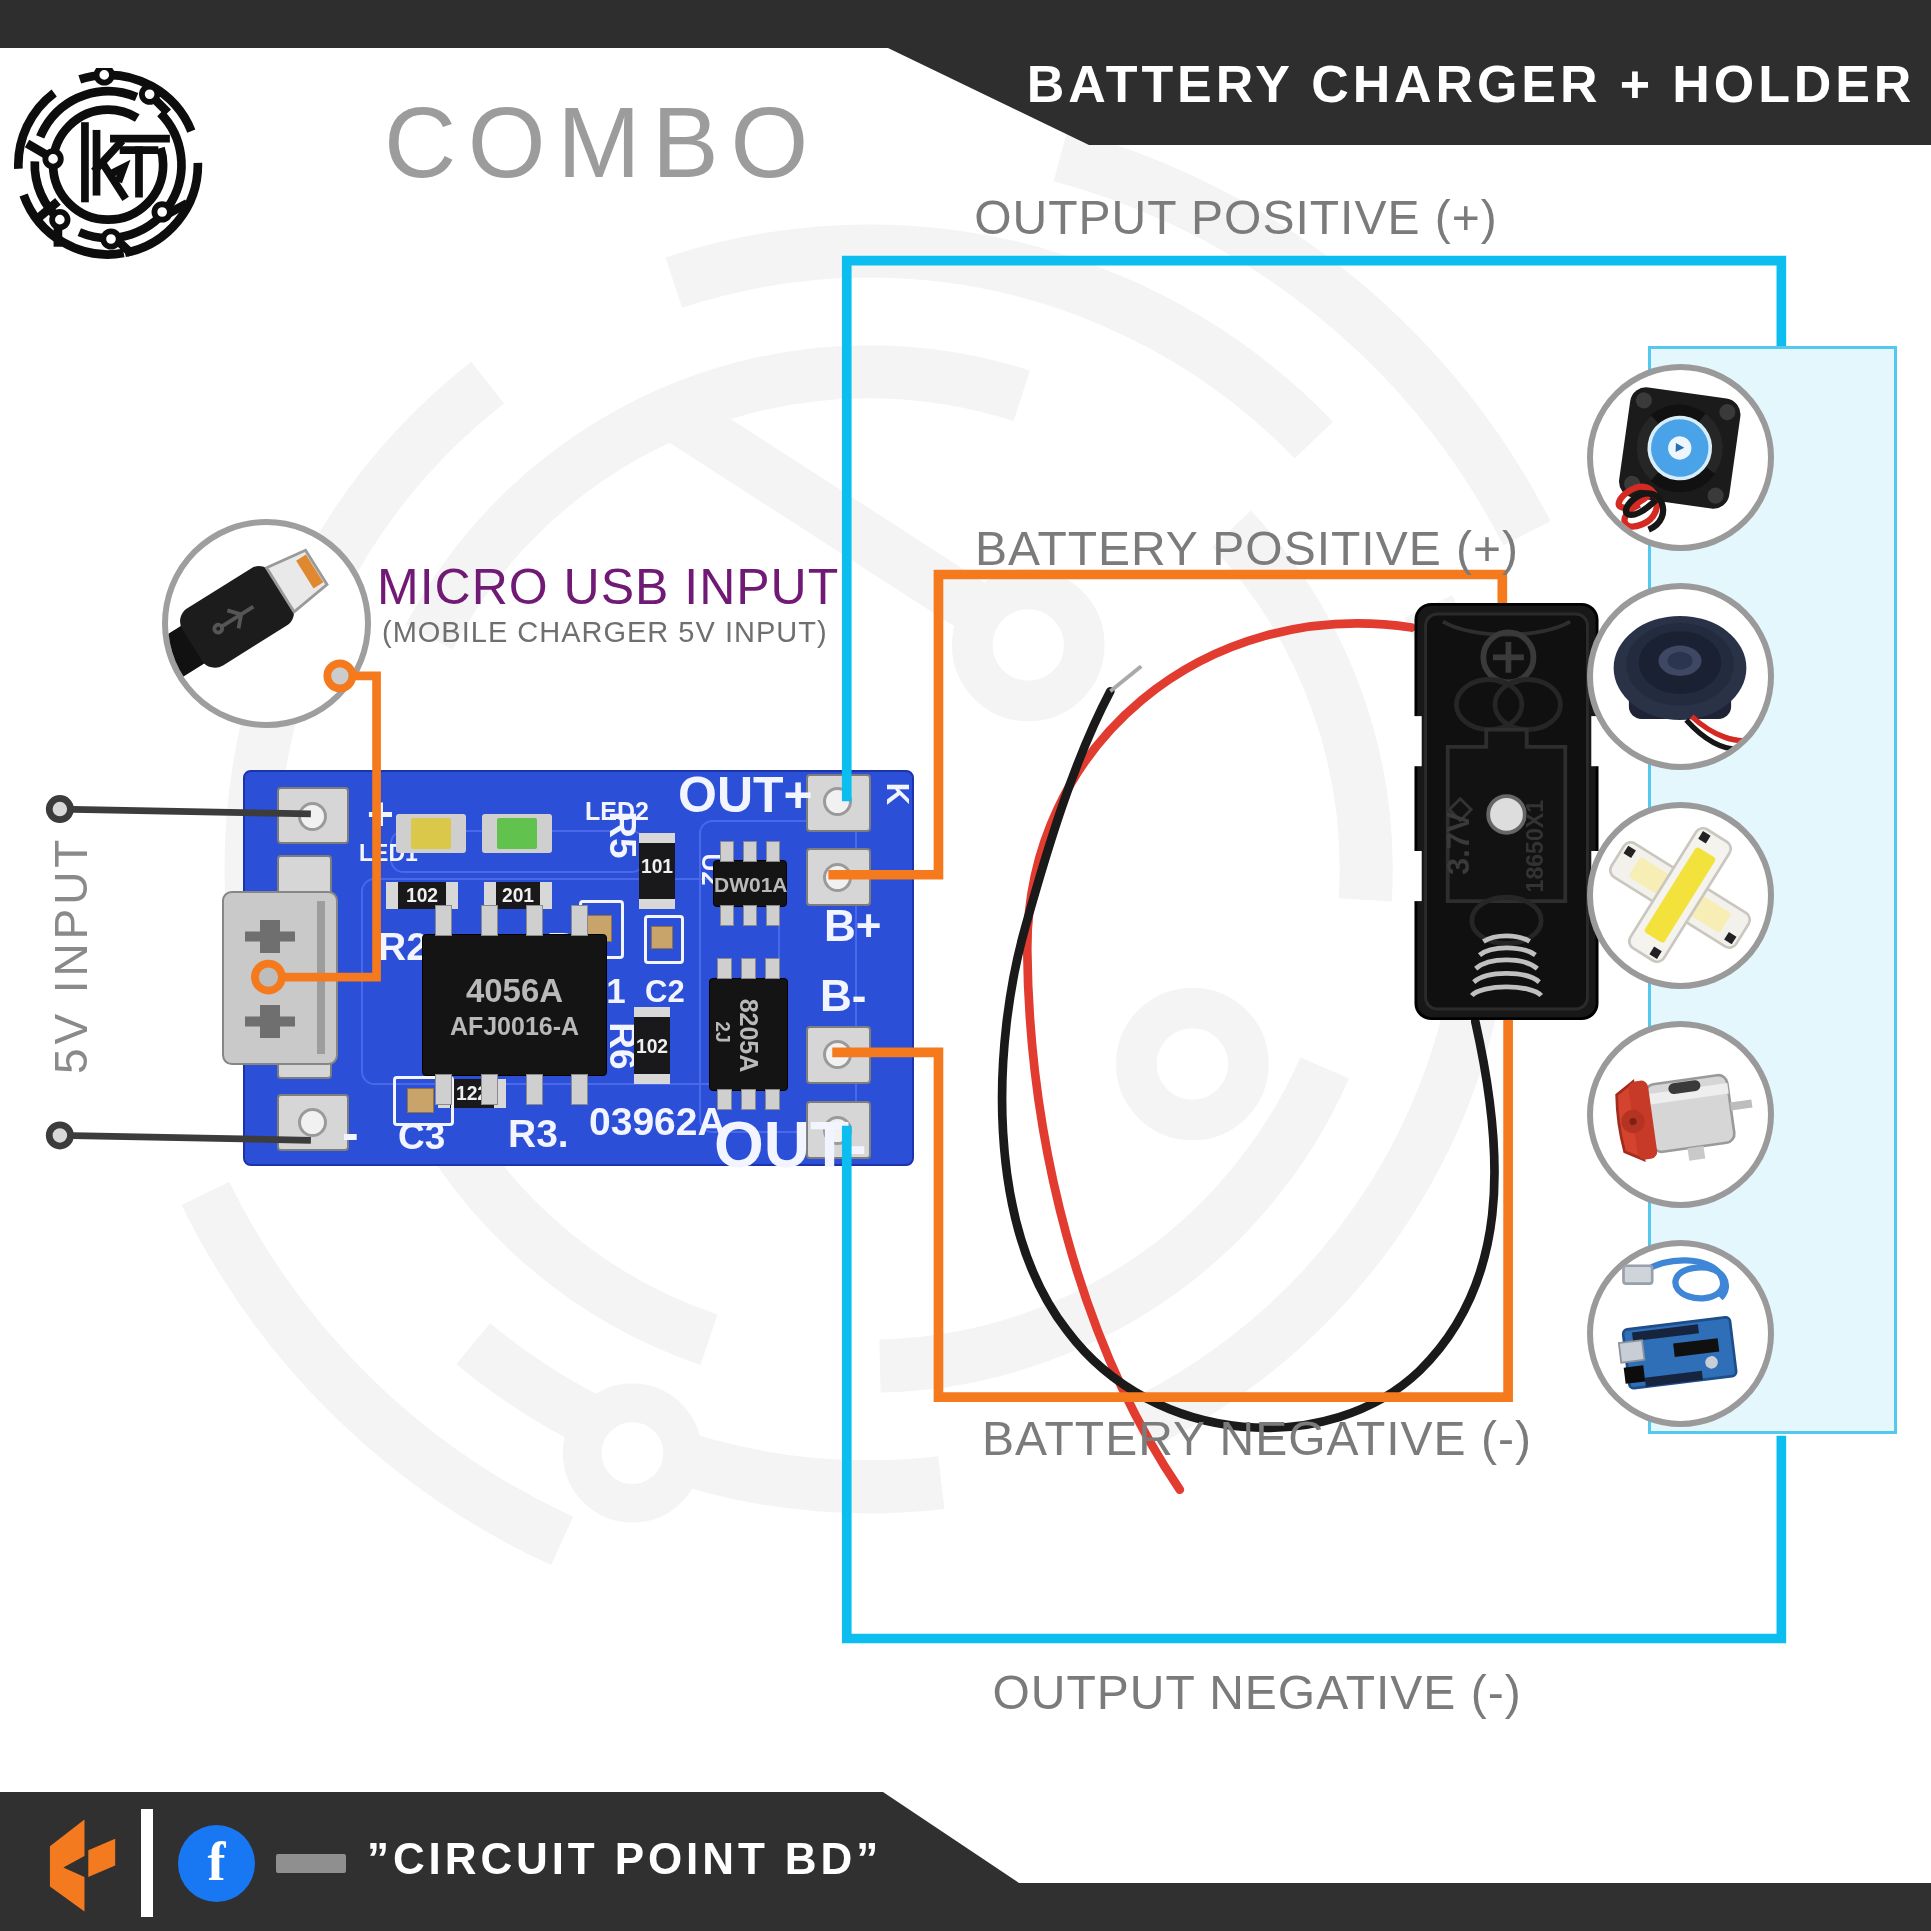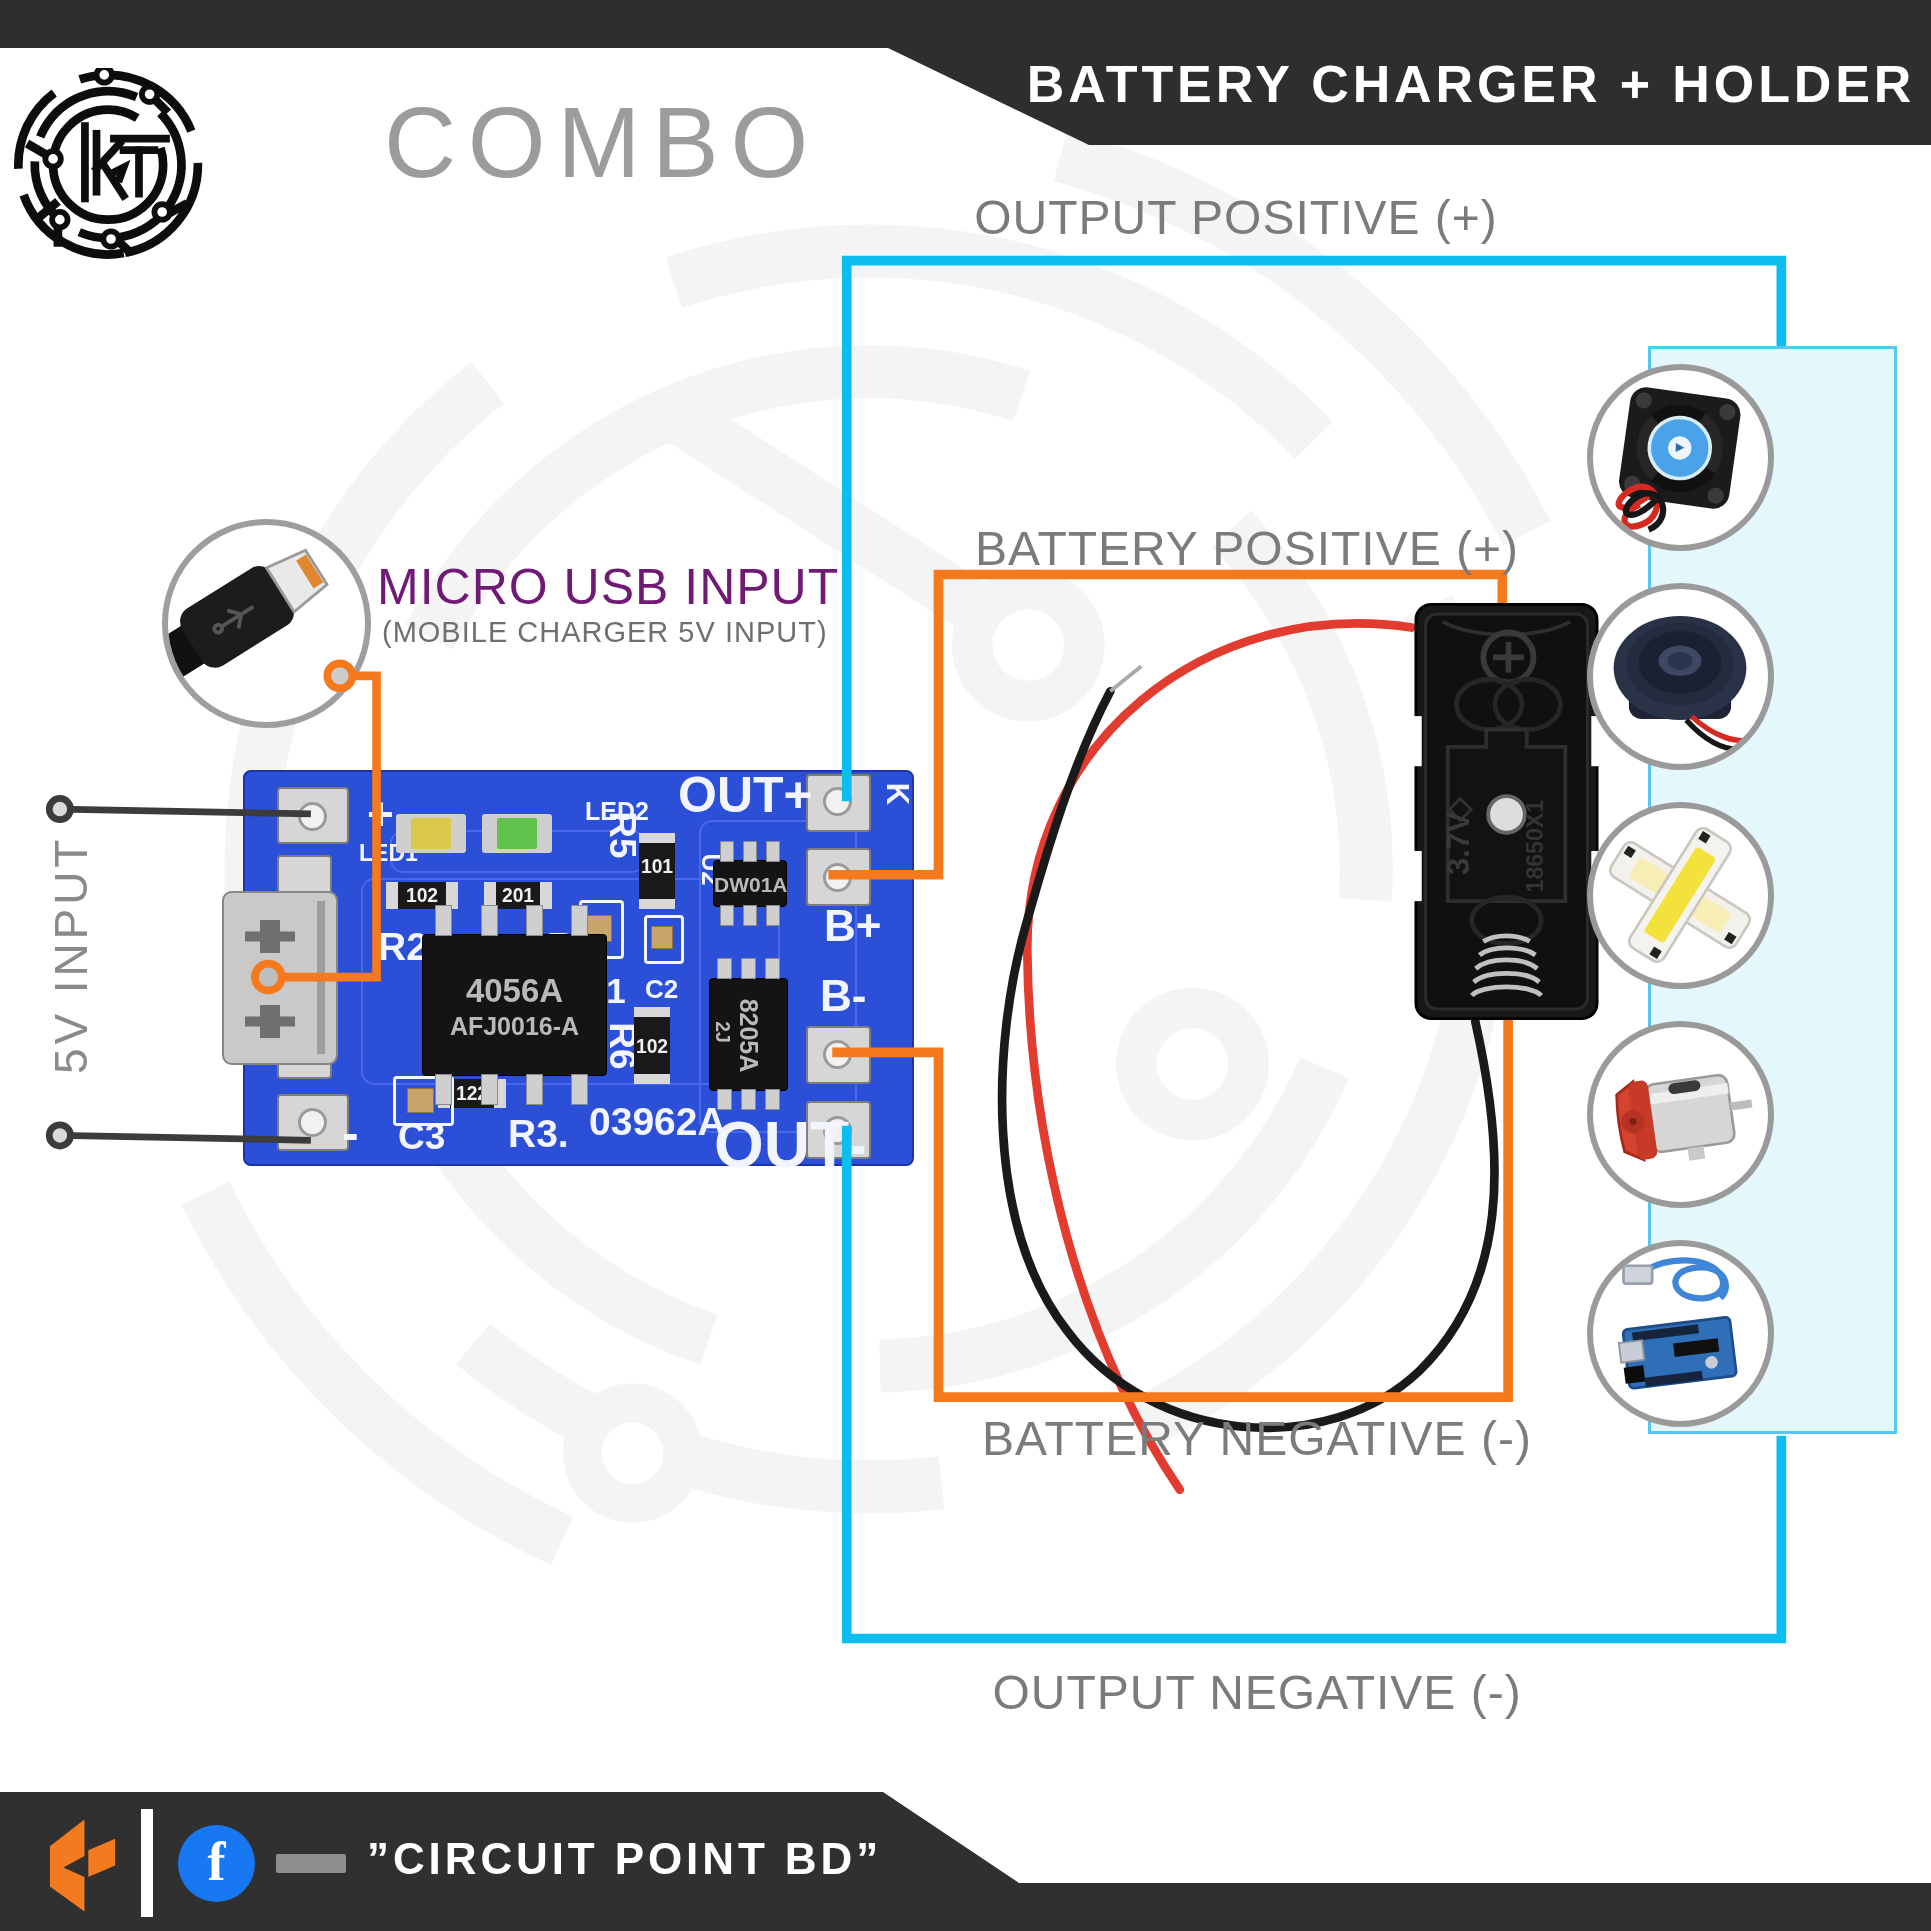--- a/index.html
+++ b/index.html
@@ -160,21 +160,21 @@
     </div>
 
     <div class="silk" style="left:122px;top:15.4px;font-size:46px;">+</div>
     <div class="silk" style="left:114px;top:68px;font-size:23px;">LED1</div>
     <div class="silk" style="left:340px;top:25px;font-size:25px;">LED2</div>
     <div class="silk" style="left:133px;top:153px;font-size:39px;">R2</div>
     <div class="silk" style="left:302px;top:153px;font-size:39px;">R1</div>
     <div class="silk" style="left:353px;top:42px;font-size:37px;transform:rotate(90deg);">R5</div>
     <div class="silk" style="left:450px;top:83px;font-size:25px;transform:rotate(90deg);">U2</div>
     <div class="silk" style="left:336px;top:199px;font-size:35px;">C1</div>
-    <div class="silk" style="left:400px;top:202px;font-size:26px;">C2</div>
+    <div class="silk" style="left:400px;top:202px;font-size:31px;">C2</div>
     <div class="silk" style="left:353px;top:253px;font-size:37px;transform:rotate(90deg);">R6</div>
     <div class="silk" style="left:153px;top:344px;font-size:37px;">C3</div>
     <div class="silk" style="left:97px;top:332px;font-size:50px;">-</div>
     <div class="silk" style="left:263px;top:340px;font-size:39px;">R3.</div>
     <div class="silk" style="left:344px;top:328px;font-size:39px;">03962A</div>
     <div class="silk" style="left:433px;top:-5.8px;font-size:50px;">OUT+</div>
     <div class="silk" style="left:579px;top:129px;font-size:44px;">B+</div>
     <div class="silk" style="left:575px;top:199px;font-size:44px;">B-</div>
     <div class="silk" style="left:469px;top:336px;font-size:64px;">OUT-</div>
     <div class="silk" style="left:641px;top:3.9px;font-size:31px;transform:rotate(90deg);">K</div>

